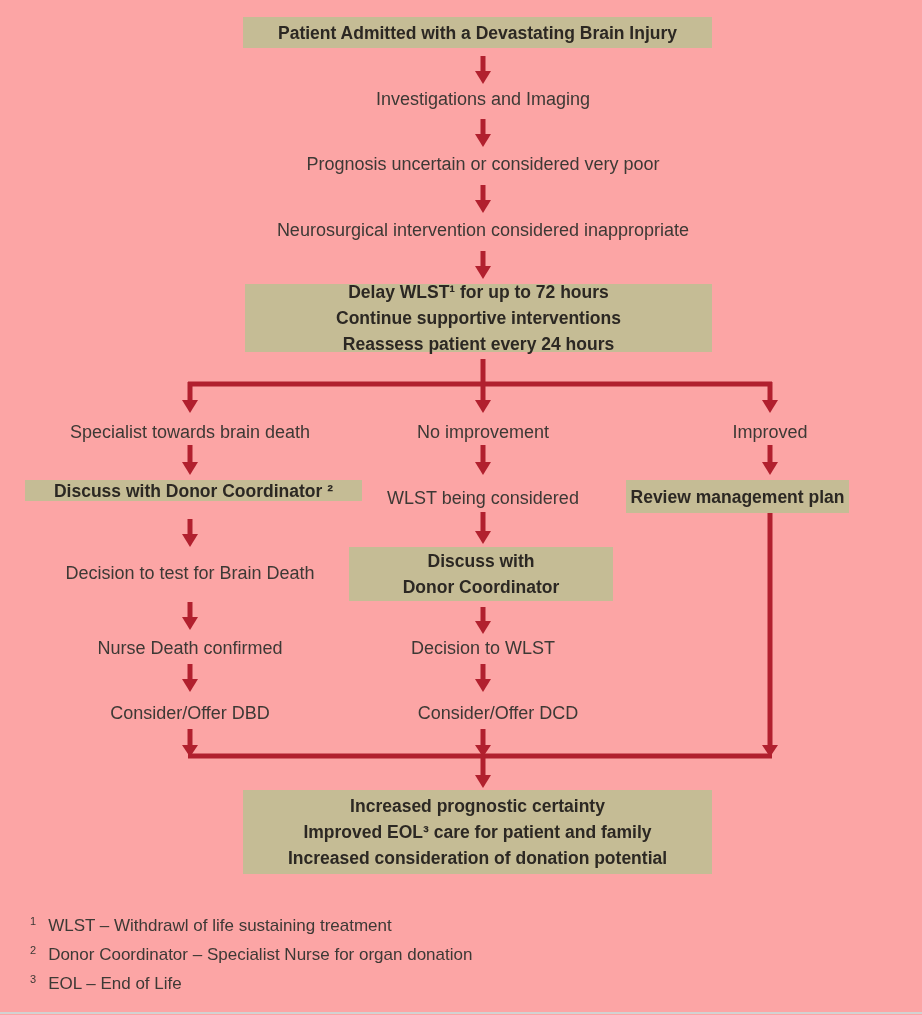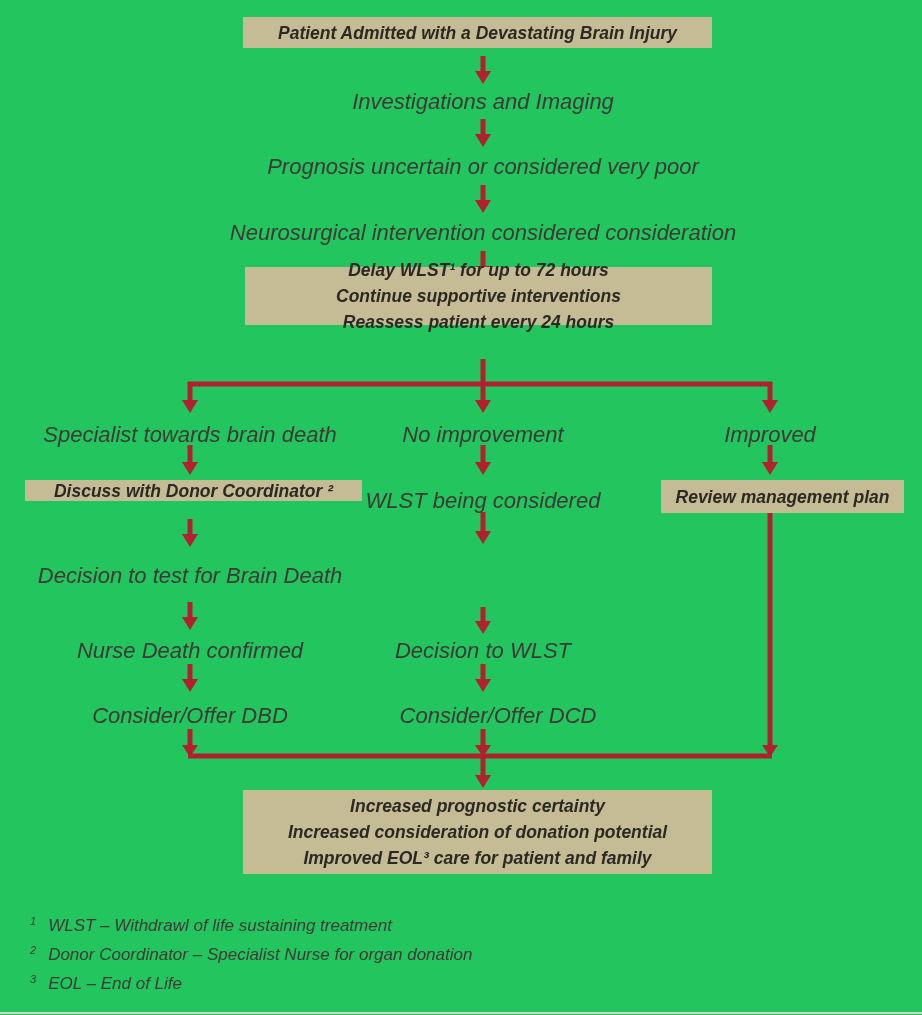--- a/index.html
+++ b/index.html
@@ -6,24 +6,23 @@
     --tan:#c5bc95;
     --arrow:#b1202e;
     --text:#3d3935;
     --box-text:#2c2823;
     --divider:#d2d2d2;
   }
   html,body{margin:0;padding:0;background:#ffffff;}
   .canvas{
     position:relative;
     width:922px;height:1015px;
-    background:#22c55e;
+    background:#fca5a5;
     font-family:"Liberation Sans","DejaVu Sans",sans-serif;
     overflow:hidden;
-    font-style:italic;
   }
   svg.connectors{position:absolute;left:0;top:0;width:922px;height:1015px;}
   .arr-stroke{stroke:var(--arrow);stroke-width:5;fill:none;}
   .arr-fill{fill:var(--arrow);stroke:none;}
 
   .flow-box{
     position:absolute;
     background:var(--tan);
     color:var(--box-text);
     font-weight:bold;
@@ -31,21 +30,21 @@
     display:flex;
     flex-direction:column;
     align-items:center;
     justify-content:center;
     text-align:center;
     line-height:26px;
   }
   .flow-label{
     position:absolute;
     color:var(--text);
-    font-size:22px;
+    font-size:18px;
     white-space:nowrap;
     transform:translateX(-50%);
     text-align:center;
   }
   .footnotes{
     position:absolute;
     left:30px;
     top:916px;
     color:var(--text);
     font-size:17px;
@@ -157,51 +156,55 @@
       <polygon class="arr-fill" points="475,775 491,775 483,788"></polygon>
     </g>
   </svg>
 
   <div class="flow-box" style="left:243px;top:17px;width:469px;height:31px;">Patient Admitted with a Devastating Brain Injury</div>
 
   <div class="flow-label" style="left:483px;top:89px;">Investigations and Imaging</div>
 
   <div class="flow-label" style="left:483px;top:154px;">Prognosis uncertain or considered very poor</div>
 
-  <div class="flow-label" style="left:483px;top:220px;">Neurosurgical intervention considered consideration</div>
-
-  <div class="flow-box" style="left:245px;top:267px;width:467px;height:58px;">
+  <div class="flow-label" style="left:483px;top:220px;">Neurosurgical intervention considered inappropriate</div>
+
+  <div class="flow-box" style="left:245px;top:284px;width:467px;height:68px;">
     <div>Delay WLST¹ for up to 72 hours</div>
     <div>Continue supportive interventions</div>
     <div>Reassess patient every 24 hours</div>
   </div>
 
   <div class="flow-label" style="left:190px;top:422px;">Specialist towards brain death</div>
   <div class="flow-label" style="left:483px;top:422px;">No improvement</div>
   <div class="flow-label" style="left:770px;top:422px;">Improved</div>
 
   <div class="flow-box" style="left:25px;top:480px;width:337px;height:21px;">Discuss with Donor Coordinator ²</div>
 
   <div class="flow-label" style="left:483px;top:488px;">WLST being considered</div>
 
-  <div class="flow-box" style="left:661px;top:480px;width:243px;height:33px;">Review management plan</div>
+  <div class="flow-box" style="left:626px;top:480px;width:223px;height:33px;">Review management plan</div>
 
   <div class="flow-label" style="left:190px;top:563px;">Decision to test for Brain Death</div>
 
+  <div class="flow-box" style="left:349px;top:547px;width:264px;height:54px;">
+    <div>Discuss with</div>
+    <div>Donor Coordinator</div>
+  </div>
 
   <div class="flow-label" style="left:190px;top:638px;">Nurse Death confirmed</div>
   <div class="flow-label" style="left:483px;top:638px;">Decision to WLST</div>
 
   <div class="flow-label" style="left:190px;top:703px;">Consider/Offer DBD</div>
   <div class="flow-label" style="left:498px;top:703px;">Consider/Offer DCD</div>
 
   <div class="flow-box" style="left:243px;top:790px;width:469px;height:84px;">
     <div>Increased prognostic certainty</div>
+    <div>Improved EOL³ care for patient and family</div>
     <div>Increased consideration of donation potential</div>
-    <div>Improved EOL³ care for patient and family</div>
   </div>
 
   <div class="footnotes">
     <div class="fn-row">
       <span class="fn-marker">1</span>
       <span class="fn-text">WLST – Withdrawl of life sustaining treatment</span>
     </div>
     <div class="fn-row">
       <span class="fn-marker">2</span>
       <span class="fn-text">Donor Coordinator – Specialist Nurse for organ donation</span>

